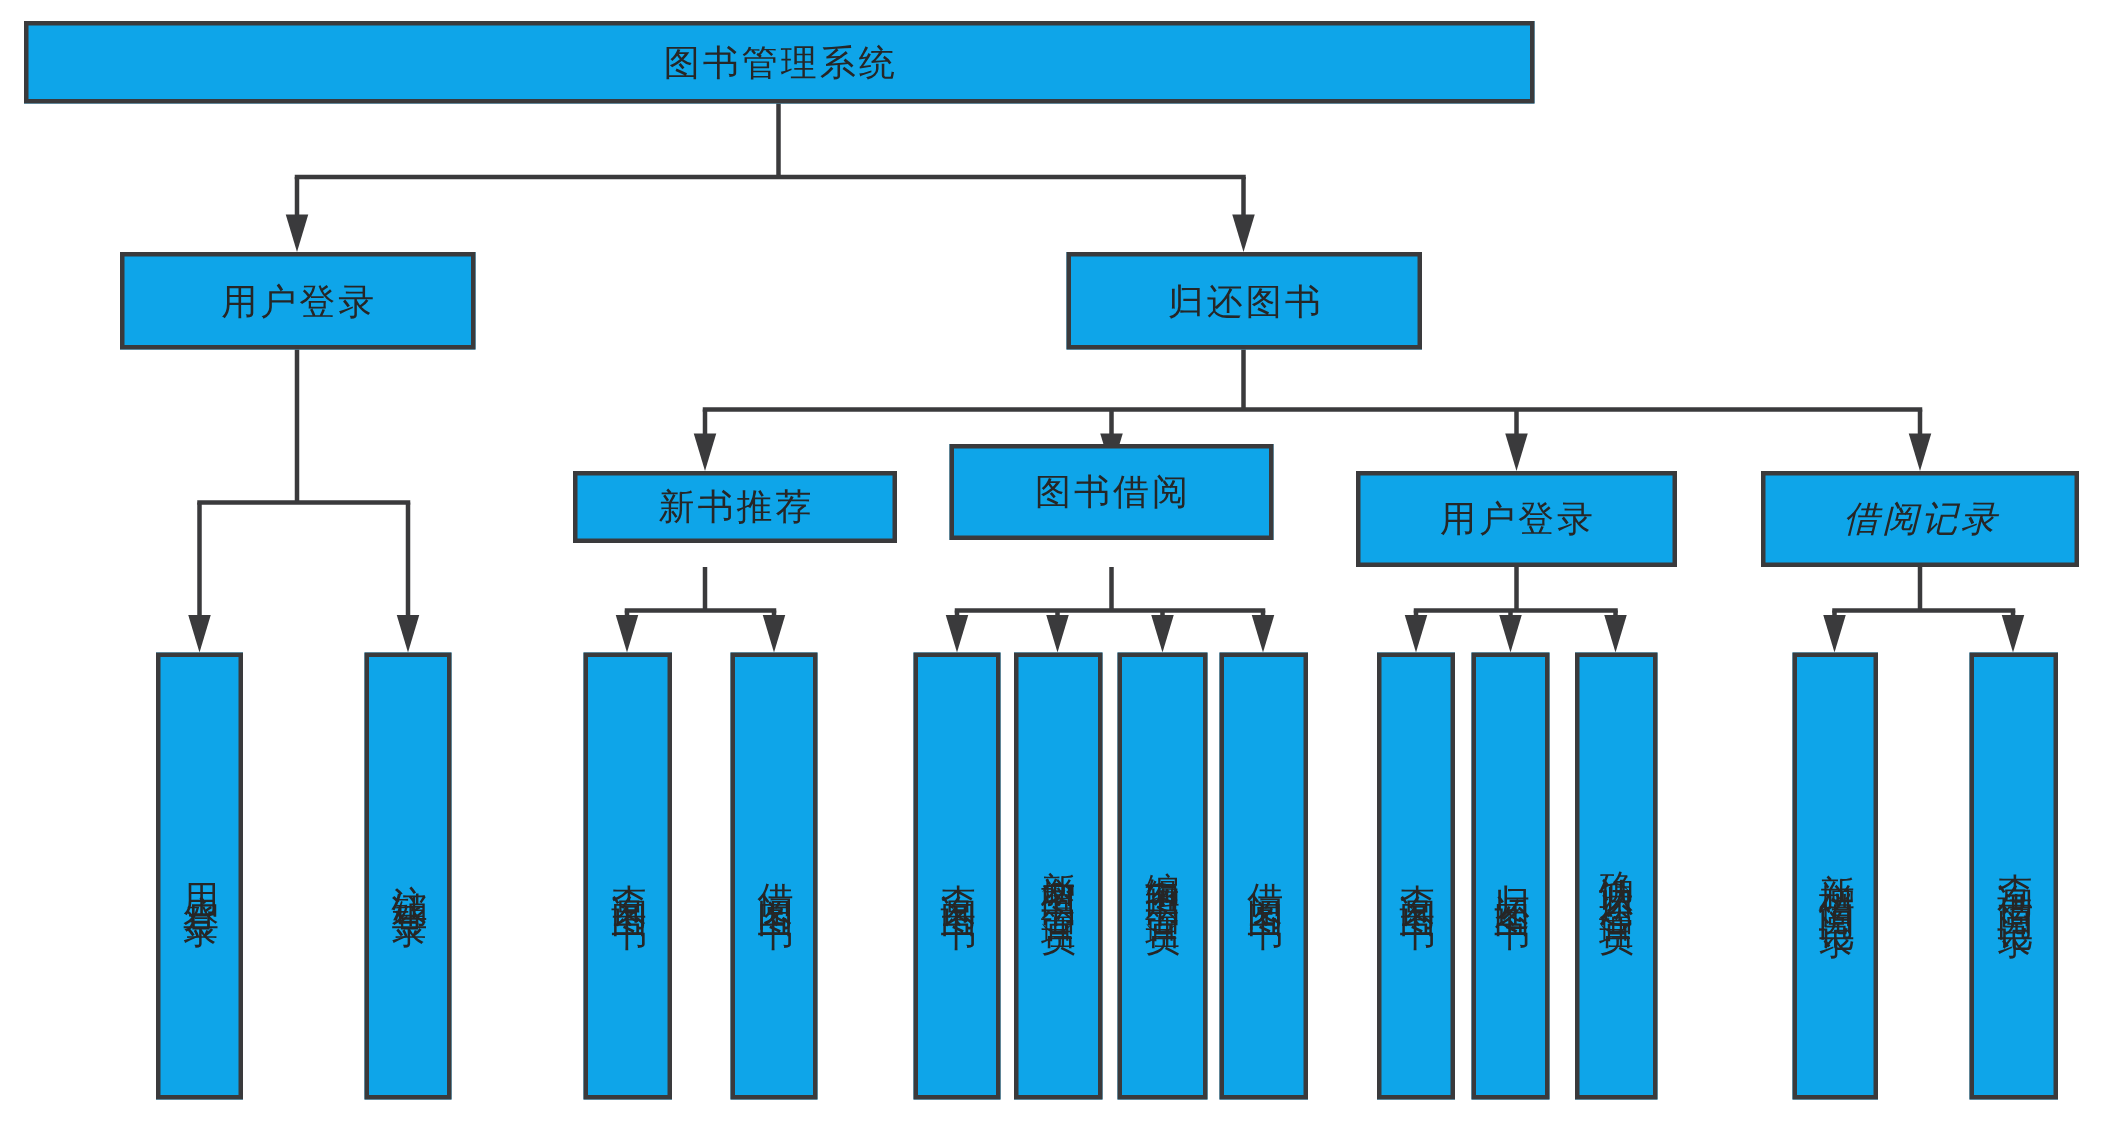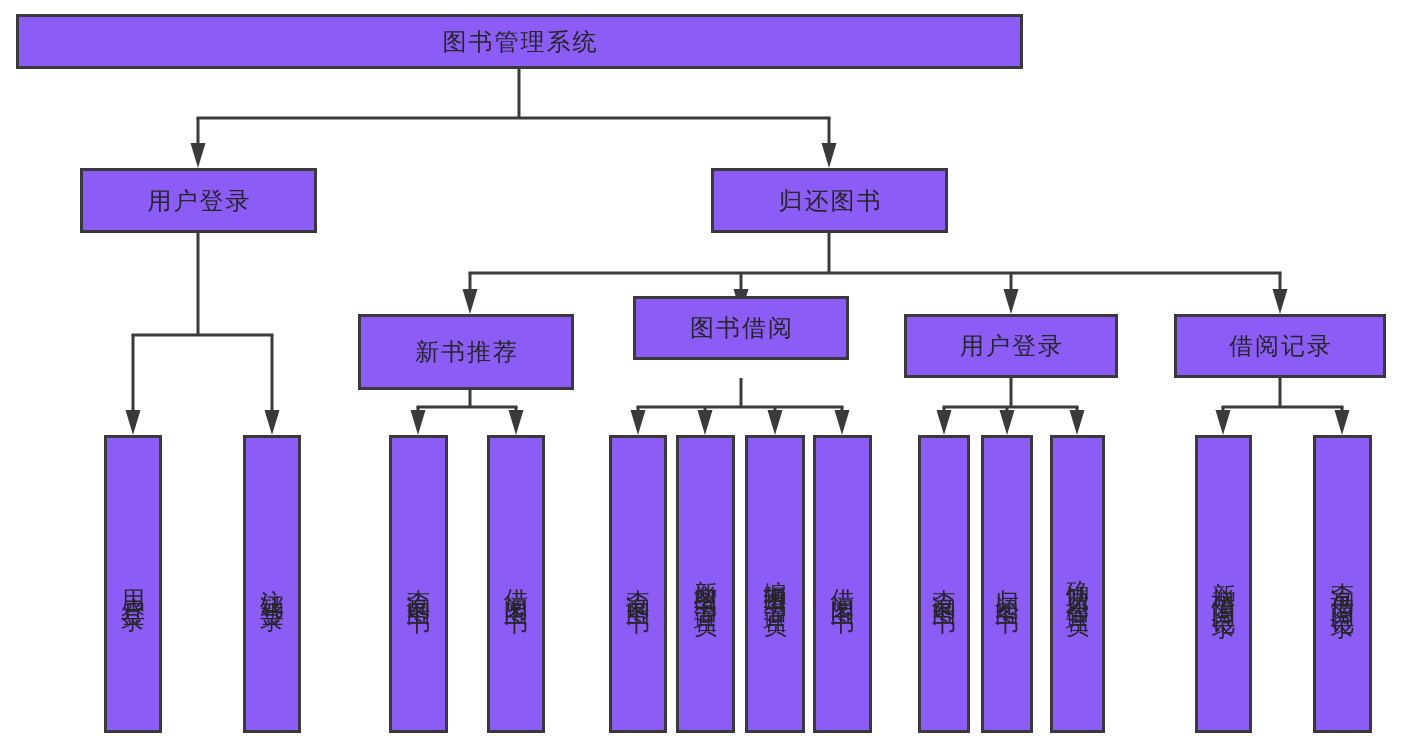--- a/index.html
+++ b/index.html
@@ -17,21 +17,21 @@
   }
   #connector-layer {
     position: absolute;
     left: 0;
     top: 0;
     z-index: 1;
   }
   .box {
     position: absolute;
     box-sizing: border-box;
-    background: #8b5cf6;
+    background: #0ea5e9;
     border: 3px solid #3a3a3c;
     display: flex;
     align-items: center;
     justify-content: center;
     z-index: 2;
   }
   .box .label {
     color: #262626;
     font-size: 24px;
     letter-spacing: 2px;
@@ -133,30 +133,30 @@
   <div id="nodes">
       <div class="box horizontal" style="left: 16px; top: 14px; width: 1007px; height: 55px; border-color: rgb(58, 58, 60);">
         <span class="label" style="color: rgb(38, 38, 38);">图书管理系统</span>
       </div>
       <div class="box horizontal" style="left: 80px; top: 168px; width: 237px; height: 65px; border-color: rgb(58, 58, 60);">
         <span class="label" style="color: rgb(38, 38, 38);">用户登录</span>
       </div>
       <div class="box horizontal" style="left: 711px; top: 168px; width: 237px; height: 65px; border-color: rgb(58, 58, 60);">
         <span class="label" style="color: rgb(38, 38, 38);">归还图书</span>
       </div>
-      <div class="box horizontal" style="left: 358px; top: 314px; width: 216px; height: 76px; border-color: rgb(58, 58, 60);">
+      <div class="box horizontal" style="left: 382px; top: 314px; width: 216px; height: 48px; border-color: rgb(58, 58, 60);">
         <span class="label" style="color: rgb(38, 38, 38);">新书推荐</span>
       </div>
       <div class="box horizontal" style="left: 633px; top: 296px; width: 216px; height: 64px; border-color: rgb(58, 58, 60);">
         <span class="label" style="color: rgb(38, 38, 38);">图书借阅</span>
       </div>
       <div class="box horizontal" style="left: 904px; top: 314px; width: 214px; height: 64px; border-color: rgb(58, 58, 60);">
         <span class="label" style="color: rgb(38, 38, 38);">用户登录</span>
       </div>
-      <div class="box horizontal" style="left: 1174px; top: 314px; width: 212px; height: 64px; border-color: rgb(58, 58, 60);">
+      <div class="box horizontal" style="left: 1174px; top: 314px; width: 212px; height: 64px; border-color: rgb(58, 58, 60); font-style: italic;">
         <span class="label" style="color: rgb(38, 38, 38);">借阅记录</span>
       </div>
       <div class="box vertical" style="left: 104px; top: 435px; width: 58px; height: 298px; border-color: rgb(58, 58, 60);">
         <span class="label" style="color: rgb(38, 38, 38);">用户登录</span>
       </div>
       <div class="box vertical" style="left: 243px; top: 435px; width: 58px; height: 298px; border-color: rgb(58, 58, 60);">
         <span class="label" style="color: rgb(38, 38, 38);">注销登录</span>
       </div>
       <div class="box vertical" style="left: 389px; top: 435px; width: 59px; height: 298px; border-color: rgb(58, 58, 60);">
         <span class="label" style="color: rgb(38, 38, 38);">查询图书</span>

